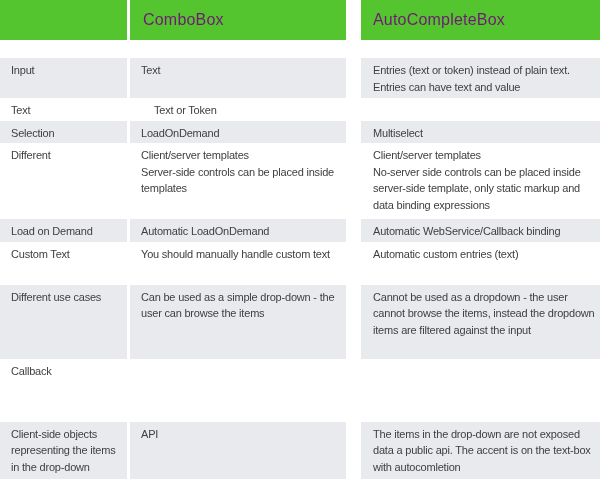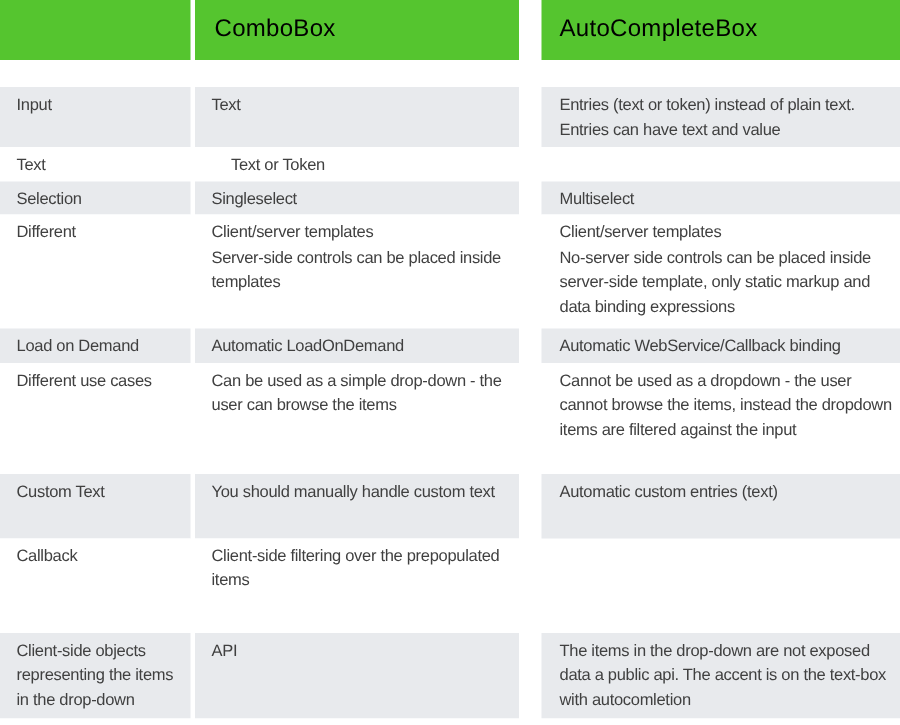--- a/index.html
+++ b/index.html
@@ -17,21 +17,21 @@
     display: grid;
     grid-template-columns: 127px 216px 1fr;
     column-gap: 3px;
     background: #ffffff;
   }
   .header-row {
     height: 40px;
   }
   .header-row .cell {
     background: #55c52f;
-    color: #000000;
+    color: #701a75;
     font-size: 16px;
     font-weight: 300;
     letter-spacing: 0.2px;
     display: flex;
     align-items: center;
     padding: 0 0 0 13px;
   }
   .spacer {
     height: 18px;
     background: #ffffff;
@@ -71,53 +71,52 @@
 Entries can have text and value</div>
     </div>
 
     <div class="row" style="min-height:22px">
       <div class="cell">Text</div>
       <div class="cell col3">Text or Token</div>
     </div>
 
     <div class="row" style="min-height:22px">
       <div class="cell">Selection</div>
-      <div class="cell">Singleselect</div>
+      <div class="cell">LoadOnDemand</div>
       <div class="cell col3">Multiselect</div>
     </div>
 
     <div class="row" style="min-height:76px">
       <div class="cell">Different</div>
       <div class="cell">Client/server templates
 Server-side controls can be placed inside templates</div>
       <div class="cell col3">Client/server templates
 No-server side controls can be placed inside server-side template, only static markup and data binding expressions</div>
     </div>
 
     <div class="row" style="min-height:22px">
       <div class="cell">Load on Demand</div>
       <div class="cell">Automatic LoadOnDemand</div>
       <div class="cell col3">Automatic WebService/Callback binding</div>
     </div>
 
+    <div class="row" style="min-height:43px">
+      <div class="cell">Custom Text</div>
+      <div class="cell">You should manually handle custom text</div>
+      <div class="cell col3">Automatic custom entries (text)</div>
+    </div>
+
     <div class="row" style="min-height:74px">
       <div class="cell">Different use cases</div>
       <div class="cell">Can be used as a simple drop-down - the user can browse the items</div>
       <div class="cell col3">Cannot be used as a dropdown - the user cannot browse the items, instead the dropdown items are filtered against the input</div>
     </div>
 
-    <div class="row" style="min-height:43px">
-      <div class="cell">Custom Text</div>
-      <div class="cell">You should manually handle custom text</div>
-      <div class="cell col3">Automatic custom entries (text)</div>
-    </div>
-
     <div class="row" style="min-height:63px">
       <div class="cell">Callback</div>
-      <div class="cell">Client-side filtering over the prepopulated items</div>
     </div>
 
     <div class="row" style="min-height:57px">
       <div class="cell">Client-side objects representing the items in the drop-down</div>
       <div class="cell">API</div>
       <div class="cell col3">The items in the drop-down are not exposed data a public api. The accent is on the text-box with autocomletion</div>
     </div>
 
   </div>
 </div>

